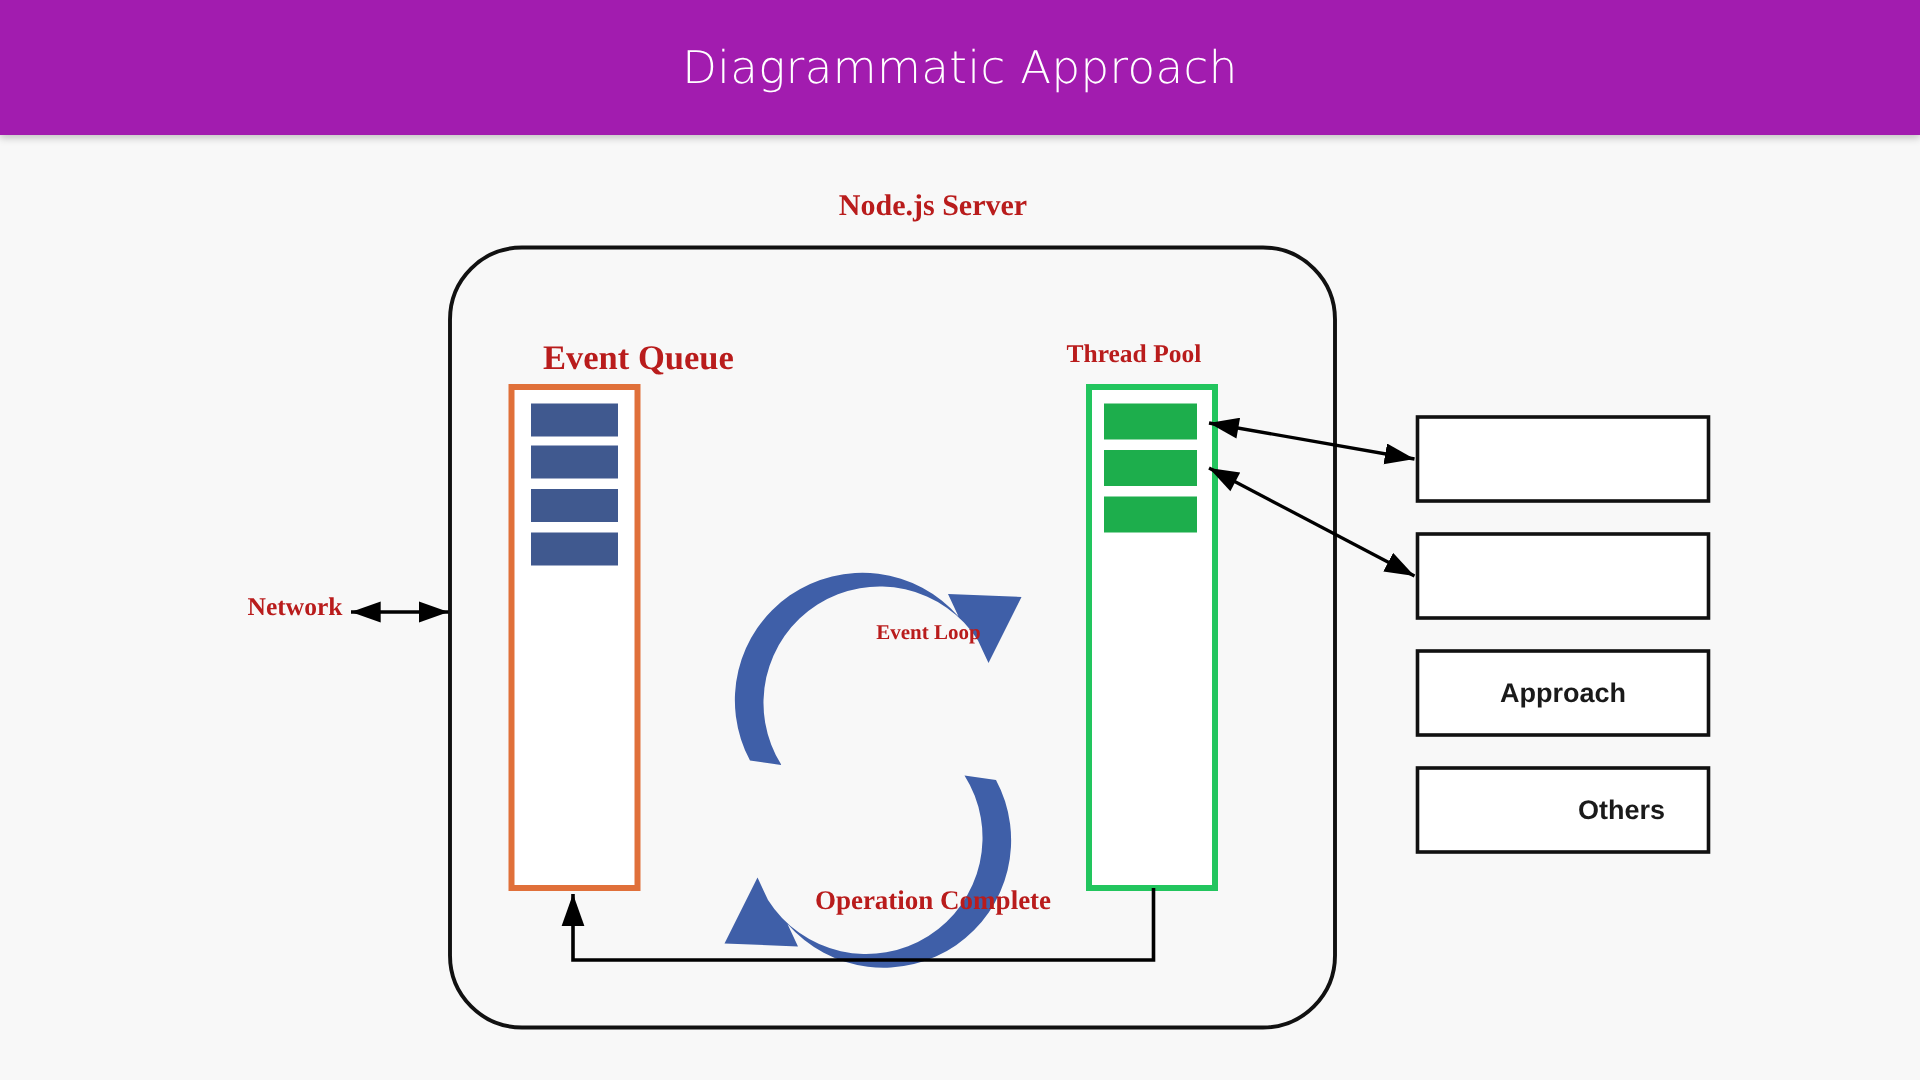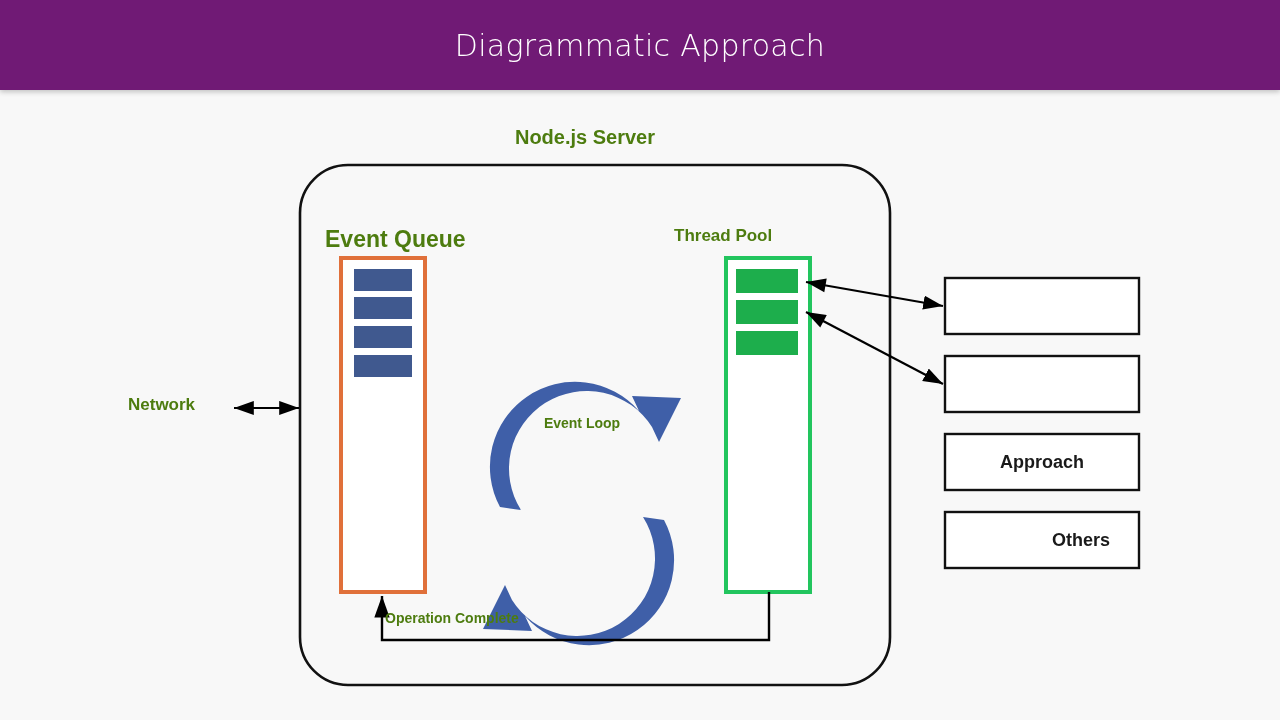--- a/index.html
+++ b/index.html
@@ -15,21 +15,21 @@
     position: relative;
   }
 
   
   #header-bar {
     position: absolute;
     left: 0;
     top: 0;
     width: 1280px;
     height: 90px;
-    background: #701a75;
+    background: #a21caf;
     box-shadow: 0 2px 5px rgba(0,0,0,0.22);
     z-index: 5;
   }
   #header-title {
     position: absolute;
     left: 0;
     top: 0;
     width: 1280px;
     height: 90px;
     display: flex;
@@ -54,24 +54,25 @@
     position: absolute;
     left: 0;
     top: 0;
     width: 1280px;
     height: 630px;
   }
 
   
   .lbl {
     position: absolute;
-    color: #4d7c0f;
+    color: #b91c1c;
     font-weight: bold;
-    font-family: Liberation Sans, sans-serif;
+    font-family: Liberation Serif, serif;
     white-space: nowrap;
+    padding-left: 37px;
   }
   #server-title {
     left: 0;
     top: 36px;
     width: 1170px;
     text-align: center;
     font-size: 20px;
   }
   #event-queue-label {
     left: 325px;
@@ -90,23 +91,24 @@
     text-align: center;
     font-size: 14px;
   }
   #requests-label {
     left: 128px;
     top: 305px;
     font-size: 17px;
   }
   #operation-complete-label {
     left: 385px;
-    top: 520px;
+    top: 500px;
     width: 400px;
-    font-size: 14px;
+    text-align: center;
+    font-size: 18px;
   }
 
   .ext-box-label {
     position: absolute;
     width: 194px;
     height: 56px;
     display: flex;
     align-items: center;
     justify-content: center;
     font-size: 18px;

